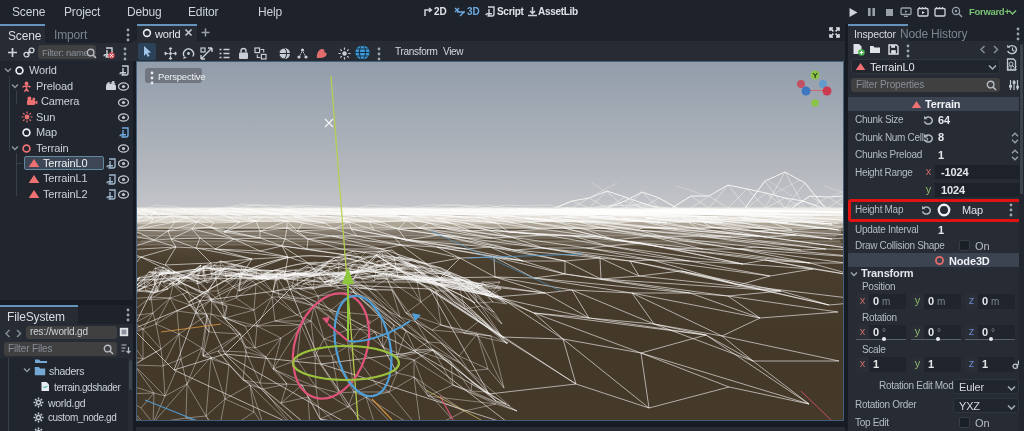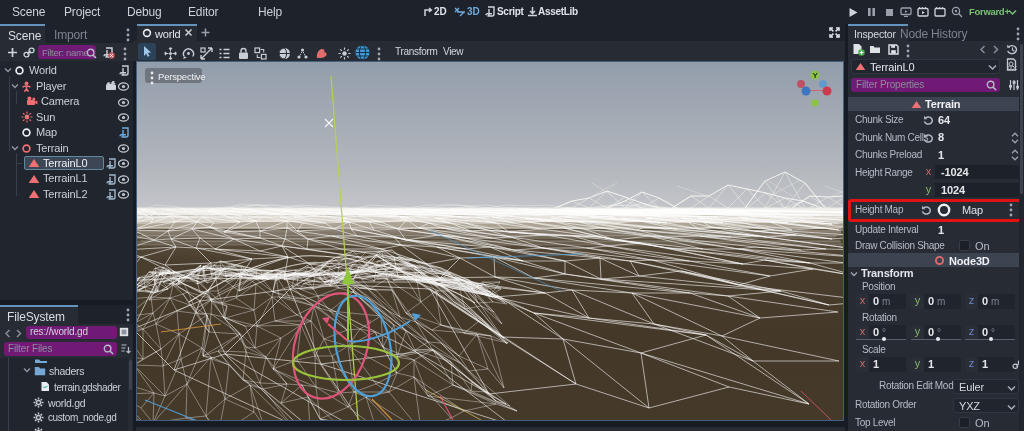--- a/index.html
+++ b/index.html
@@ -4,21 +4,21 @@
 html,body{width:1024px;height:431px;overflow:hidden;background:#171b23;}
 .abs{position:absolute;}
 body{position:relative;font-size:11px;color:#ccd1d8;letter-spacing:-0.15px;}
 .topbar{left:0;top:0;width:1024px;height:24px;background:#1d222b;}
 .menu{display:inline-block;color:#cdd2d9;font-size:12px;}
 .tabbar{background:#1d222b;}
 .tab{position:absolute;top:0;height:100%;background:#262b34;border-top:2px solid #6493bb;color:#d9dde2;font-size:12px;}
 .tabdim{position:absolute;top:0;height:100%;color:#7d848f;font-size:12px;}
 .panel{background:#262b34;}
 .dark{background:#21262e;}
-.input{background:#701a75;border-radius:3px;color:#878e99;}
+.input{background:#404040;border-radius:3px;color:#878e99;}
 .cat{background:#3c4351;color:#e8eaee;font-weight:bold;}
 .lbl{color:#b6bcc5;}
 .val{color:#e4e7ea;font-weight:bold;}
 svg{display:block;}
 .ic{position:absolute;}
 </style></head><body>
 <div class="abs topbar"></div>
 <div class="abs menu" style="left:12px;top:5px;">Scene</div>
 <div class="abs menu" style="left:64px;top:5px;">Project</div>
 <div class="abs menu" style="left:127px;top:5px;">Debug</div>
@@ -133,21 +133,21 @@
     <path d="M3 1h6v7c0 1.4-.8 2-1.8 2H2.5c1 0 1.5-.8 1.5-2V3" fill="none" stroke="#c8ced6" stroke-width="1.4"></path>
     <path d="M1 9.2c0-.9.6-1.4 1.4-1.4H7" fill="none" stroke="#c8ced6" stroke-width="1.4"></path>
   </svg>
 <svg class="ic" style="left:11px;top:82px" width="8" height="8" viewBox="0 0 8 8">
     <path d="M1 2.5l3 3 3-3" fill="none" stroke="#8f959f" stroke-width="1.4"></path>
   </svg>
 <svg class="ic" style="left:21px;top:81px" width="11" height="11" viewBox="0 0 11 11">
     <circle cx="5.5" cy="2.4" r="1.9" fill="#ee7073"></circle>
     <path d="M1.5 6.2c1.2-1.6 6.8-1.6 8 0M5.5 5v4M3.4 10.6L5.5 8l2.1 2.6" stroke="#ee7073" stroke-width="1.5" fill="none"></path>
   </svg>
-<div class="abs" style="left:36px;top:79.5px;">Player</div>
+<div class="abs" style="left:36px;top:79.5px;">Preload</div>
 <svg class="ic" style="left:105px;top:81px" width="12" height="10" viewBox="0 0 12 10">
     <rect x="1" y="4" width="10" height="5" rx="0.8" fill="#cfd4da"></rect>
     <path d="M1.2 3.6l1.8-2.4 2.4.4-1.8 2.4zM5.8 2.2L7.6 0l2.4.6-1.8 2.3z" fill="#cfd4da"></path>
     <path d="M1.2 3.6l9-1.5v1.7l-9 .6z" fill="#cfd4da"></path>
   </svg>
 <svg class="ic" style="left:118px;top:82px" width="11" height="9" viewBox="0 0 11 9">
     <ellipse cx="5.5" cy="4.5" rx="5" ry="3.6" fill="none" stroke="#c2c7ce" stroke-width="1.3"></ellipse>
     <circle cx="5.5" cy="4.5" r="1.6" fill="#c2c7ce"></circle>
   </svg>
 <svg class="ic" style="left:26px;top:96px" width="12" height="10" viewBox="0 0 12 10">
@@ -691,16 +691,16 @@
 <div class="abs" style="left:959px;top:380.5px;color:#d4d8dd;">Euler</div>
 <svg class="ic" style="left:1007px;top:384.5px" width="9" height="7" viewBox="0 0 9 7">
     <path d="M1 1.5l3.5 3.5L8 1.5" fill="none" stroke="#aab0b9" stroke-width="1.5"></path>
   </svg>
 <div class="abs lbl" style="left:855px;top:399px;font-size:10px;letter-spacing:-0.3px;">Rotation Order</div>
 <div class="abs" style="left:953px;top:398px;width:66px;height:15px;background:#21262e;border:1px solid #30363f;border-radius:3px;"></div>
 <div class="abs" style="left:959px;top:399.5px;color:#d4d8dd;">YXZ</div>
 <svg class="ic" style="left:1007px;top:403.5px" width="9" height="7" viewBox="0 0 9 7">
     <path d="M1 1.5l3.5 3.5L8 1.5" fill="none" stroke="#aab0b9" stroke-width="1.5"></path>
   </svg>
-<div class="abs lbl" style="left:855px;top:417px;font-size:10px;letter-spacing:-0.3px;">Top Level</div>
+<div class="abs lbl" style="left:855px;top:417px;font-size:10px;letter-spacing:-0.3px;">Top Edit</div>
 <div class="abs" style="left:959px;top:417px;width:11px;height:11px;background:#1b2026;border:1px solid #363c46;border-radius:2px;"></div>
 <div class="abs lbl" style="left:975px;top:416.5px;">On</div>
 <div class="abs" style="left:1019px;top:41px;width:5px;height:390px;background:#21252d;"></div>
 <div class="abs" style="left:1020px;top:44px;width:3px;height:150px;background:#3d434d;border-radius:2px;"></div>
 </body></html>

